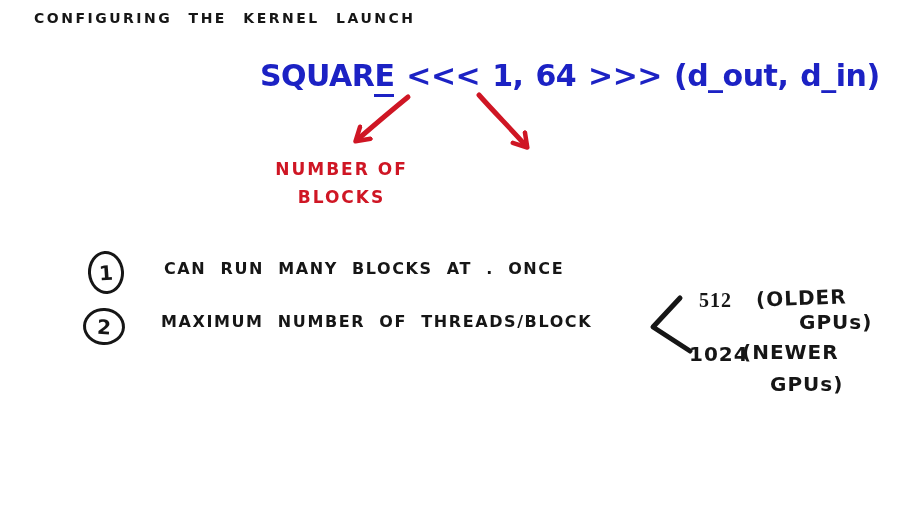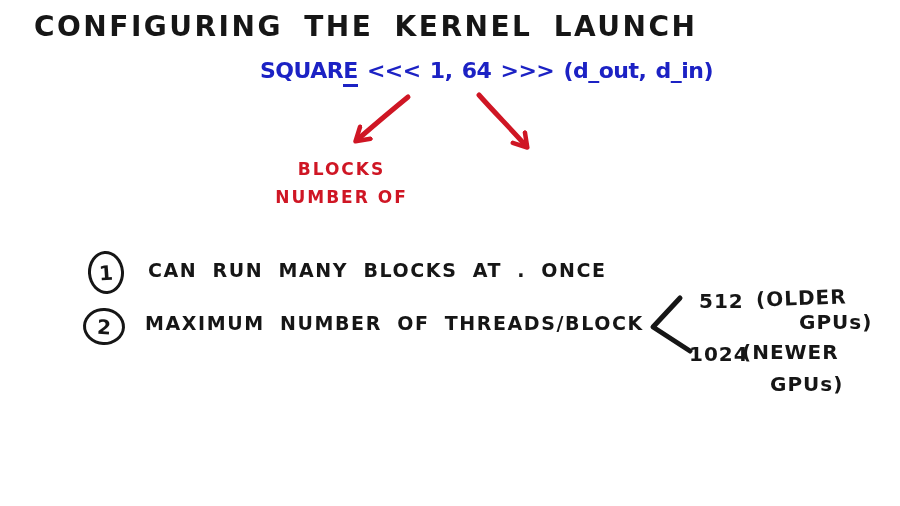--- a/index.html
+++ b/index.html
@@ -15,31 +15,31 @@
     font-weight: bold;
     color: var(--ink-black);
     position: relative;
     overflow: hidden;
   }
   .canvas { position: absolute; inset: 0; }
 
   .title {
     position: absolute;
     left: 34px; top: 10px;
-    font-size: 28px;
+    font-size: 14px;
     letter-spacing: 2.5px;
     word-spacing: 9px;
     color: var(--ink-black);
     white-space: nowrap;
   }
 
   .code-line {
     position: absolute;
     left: 260px; top: 58px;
-    font-size: 22px;
+    font-size: 30px;
     letter-spacing: -0.5px;
     word-spacing: 2px;
     color: var(--ink-blue);
     white-space: nowrap;
   }
   .code-line .u {
     border-bottom: 3px solid var(--ink-blue);
     padding-bottom: 1px;
   }
 
@@ -83,37 +83,38 @@
     align-items: center;
     justify-content: center;
     font-size: 20px;
     color: var(--ink-black);
   }
   .badge.n1 { left: 88px;  top: 251px; width: 36px; height: 43px; transform: rotate(-4deg); }
   .badge.n2 { left: 83px;  top: 308px; width: 42px; height: 37px; transform: rotate(3deg); }
 
   .note-text {
     position: absolute;
-    font-size: 19px;
+    font-size: 16px;
     letter-spacing: 1.6px;
     word-spacing: 7px;
     white-space: nowrap;
     color: var(--ink-black);
+    margin-left: 16px;
   }
   .note-text.n1 { left: 148px; top: 259px; }
   .note-text.n2 { left: 145px; top: 312px; }
 
   .limit-frag {
     position: absolute;
     font-size: 20px;
     letter-spacing: 1px;
     white-space: nowrap;
     color: var(--ink-black);
   }
-  .lim1-value { left: 699px; top: 289px; }
+  .lim1-value { left: 699px; top: 289px; font-family: Liberation Serif, serif; }
   .lim1-open  { left: 756px; top: 286px; transform: rotate(-2deg); }
   .lim1-close { left: 799px; top: 310px; }
   .lim2-value { left: 689px; top: 342px; }
   .lim2-open  { left: 742px; top: 340px; text-align: center; }
   .lim2-close { left: 770px; top: 372px; }
 </style>
 </head>
 <body>
 
 <div class="canvas">
@@ -127,22 +128,22 @@
       <marker id="ah-red" markerUnits="userSpaceOnUse" markerWidth="24" markerHeight="24" refX="13" refY="10" orient="auto">
         <path d="M2,2 L15,10 L2,18" fill="none" stroke="#cf1624" stroke-width="4.5" stroke-linecap="round" stroke-linejoin="round"></path>
       </marker>
     </defs>
     <path class="red-stroke" d="M408,97 C392,110 372,127 357,140" marker-end="url(#ah-red)"></path>
     <path class="red-stroke" d="M479,95 C494,112 514,132 526,146" marker-end="url(#ah-red)"></path>
     <polyline class="black-stroke" points="680,298 653,327 690,351"></polyline>
   </svg>
 
   <div class="red-label left">
+    <div>NUMBER OF</div>
     <div>BLOCKS</div>
-    <div>NUMBER OF</div>
   </div>
 
   <div class="red-label right">
   </div>
 
   <span class="badge n1">1</span>
   <span class="note-text n1">CAN RUN MANY BLOCKS AT . ONCE</span>
 
   <span class="badge n2">2</span>
   <span class="note-text n2">MAXIMUM NUMBER OF THREADS/BLOCK</span>

